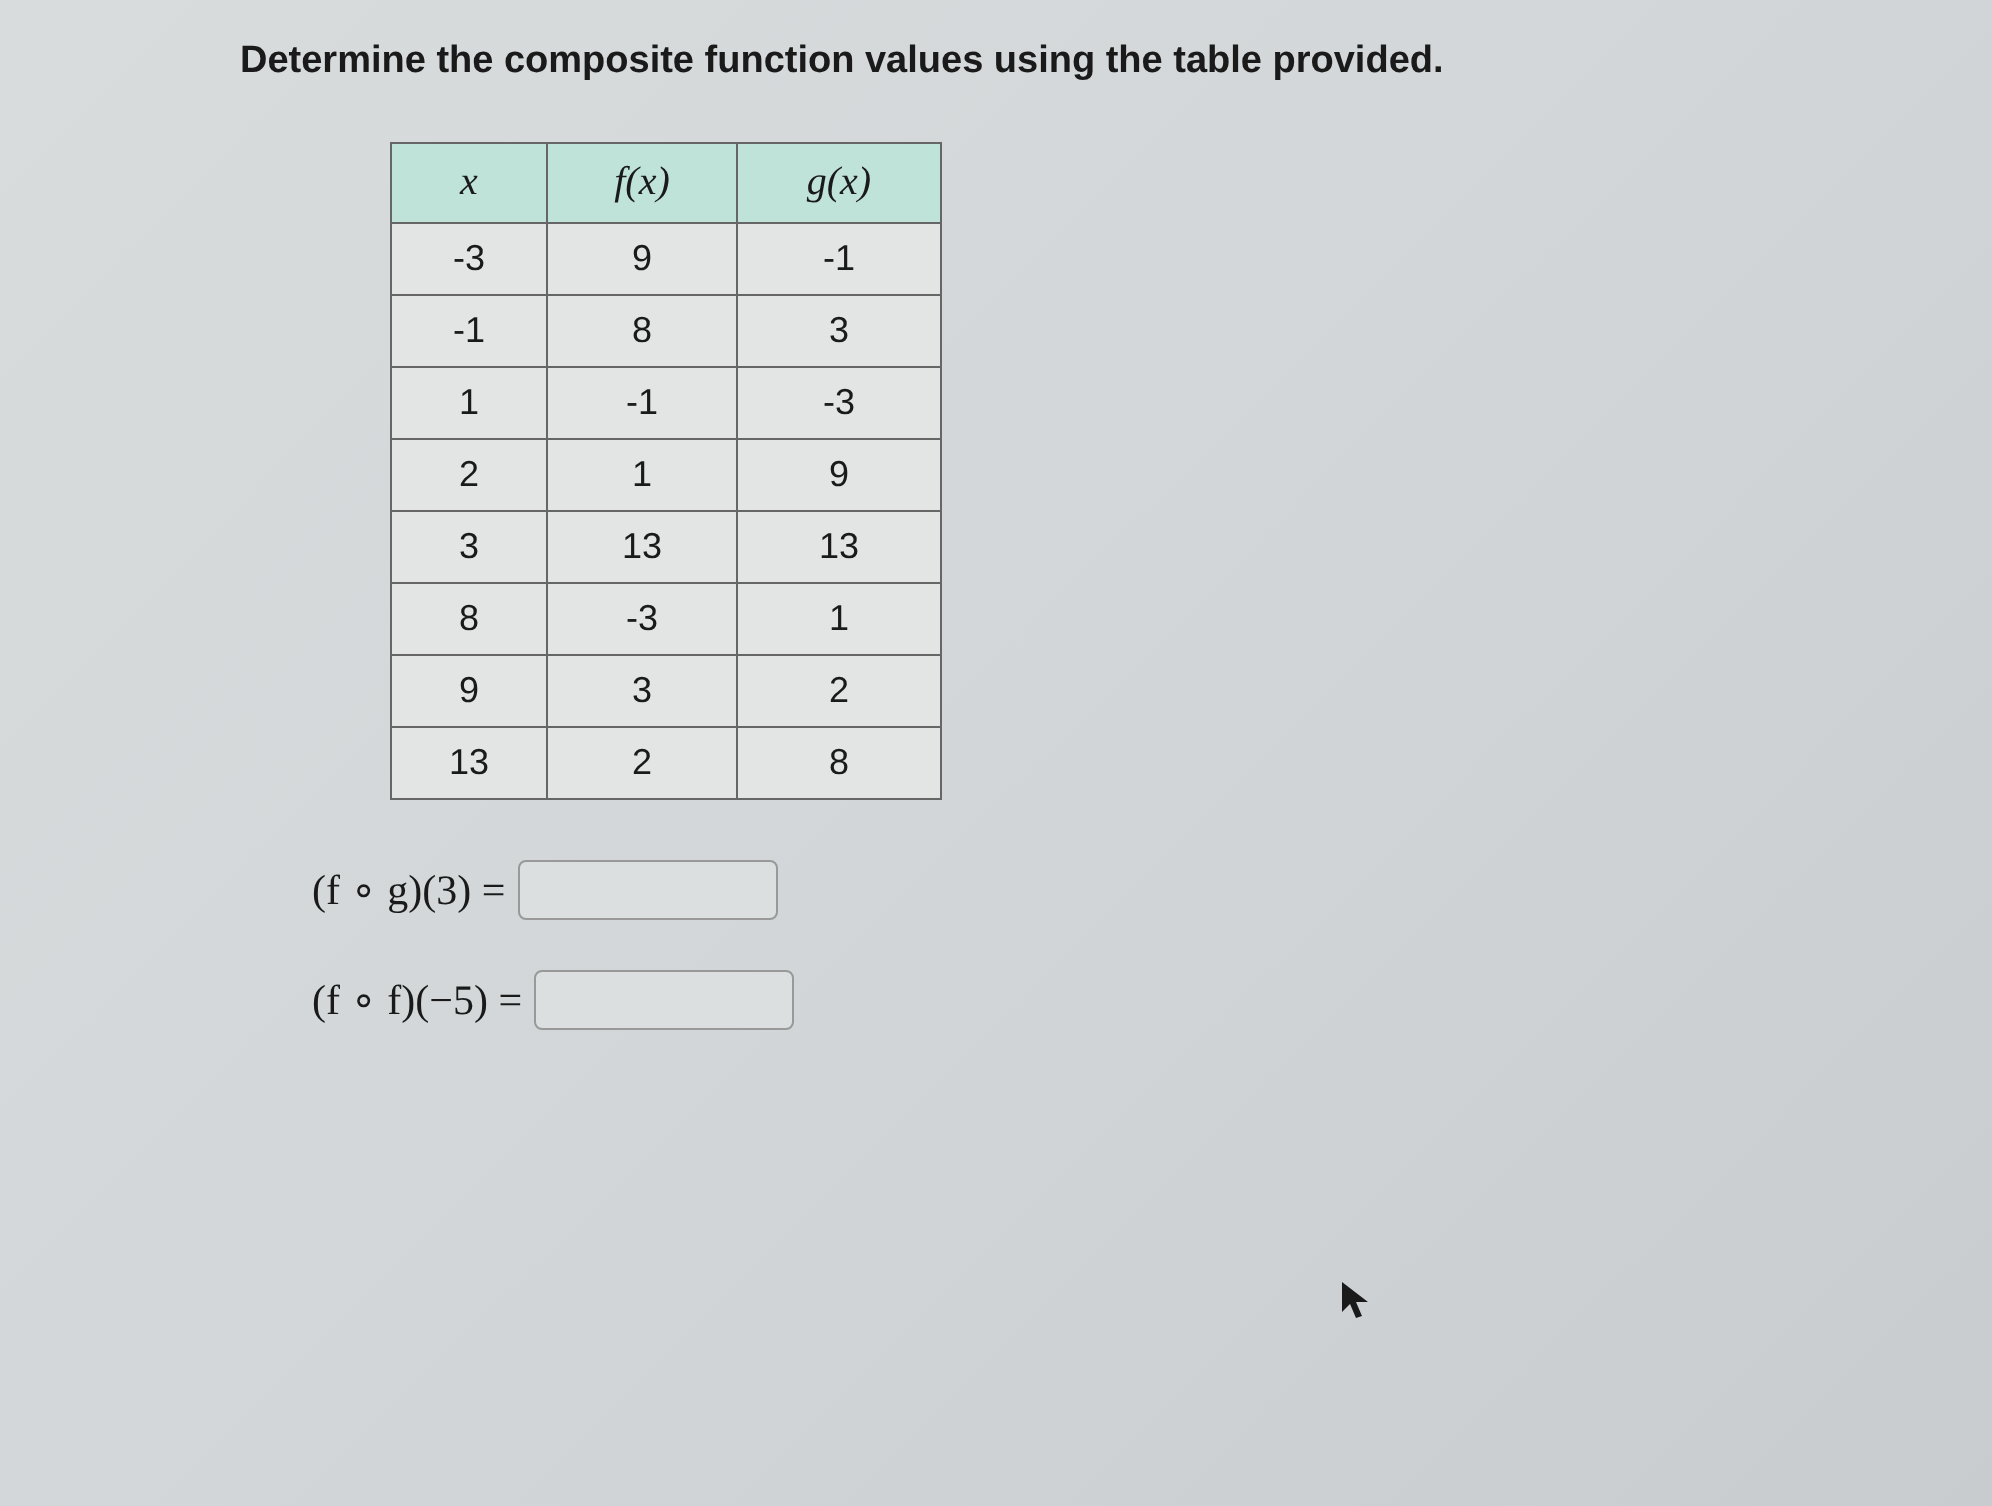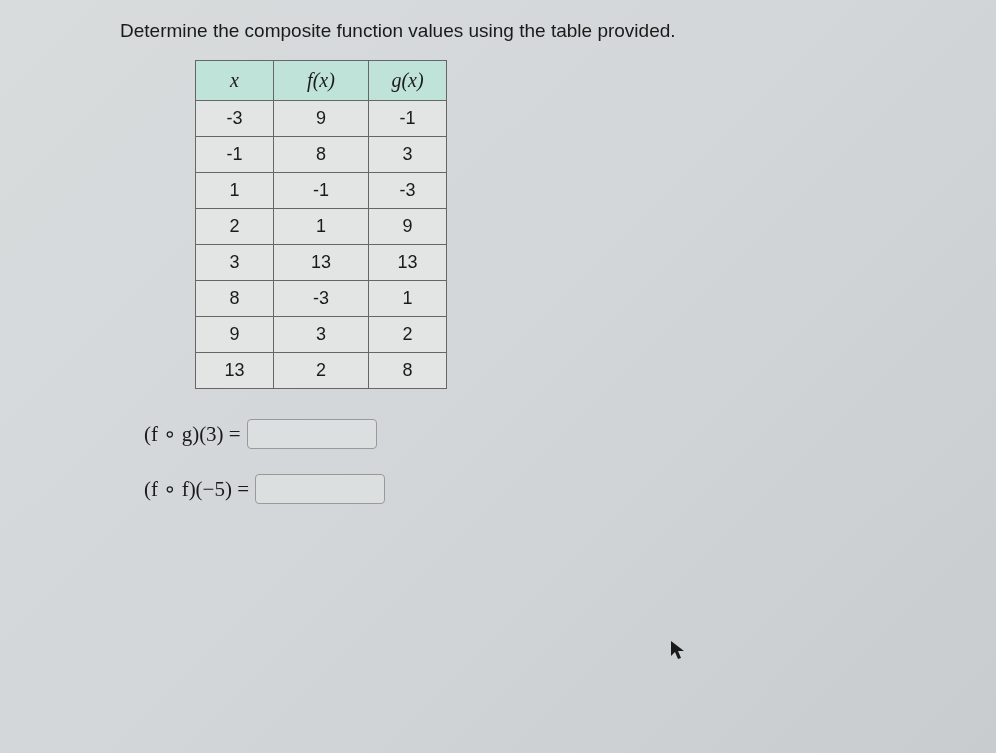--- a/index.html
+++ b/index.html
@@ -7,22 +7,22 @@
       width: 996px;
       height: 753px;
       background: linear-gradient(135deg, #d8dcdd 0%, #d2d6d8 50%, #c8ccce 100%);
       font-family: Arial, sans-serif;
       padding: 15px 120px;
       position: relative;
     }
     .instruction {
       font-size: 19px;
       color: #1a1a1a;
-      font-weight: 400;
-      margin-bottom: 18px;
+      font-weight: 700;
+      margin-bottom: 29px;
       margin-top: 5px;
     }
     .data-table {
       border-collapse: collapse;
       margin-left: 75px;
       margin-bottom: 30px;
     }
     .data-table th, .data-table td {
       border: 1px solid #666;
       text-align: center;
@@ -33,27 +33,27 @@
     .data-table th {
       background: #bfe3d9;
       font-weight: normal;
       font-style: italic;
       font-family: 'Times New Roman', serif;
       font-size: 20px;
       padding: 8px 0;
     }
     .data-table th:nth-child(1) { width: 78px; }
     .data-table th:nth-child(2) { width: 95px; text-align: center; }
-    .data-table th:nth-child(3) { width: 78px; }
+    .data-table th:nth-child(3) { width: 102px; }
     .data-table td {
       background: #e3e5e5;
       padding: 7px 0;
     }
     .questions {
-      margin-left: 24px;
+      margin-left: 36px;
     }
     .q-row {
       display: flex;
       align-items: center;
       margin-bottom: 25px;
     }
     .q-label {
       font-family: 'Times New Roman', serif;
       font-size: 21px;
       color: #1a1a1a;

